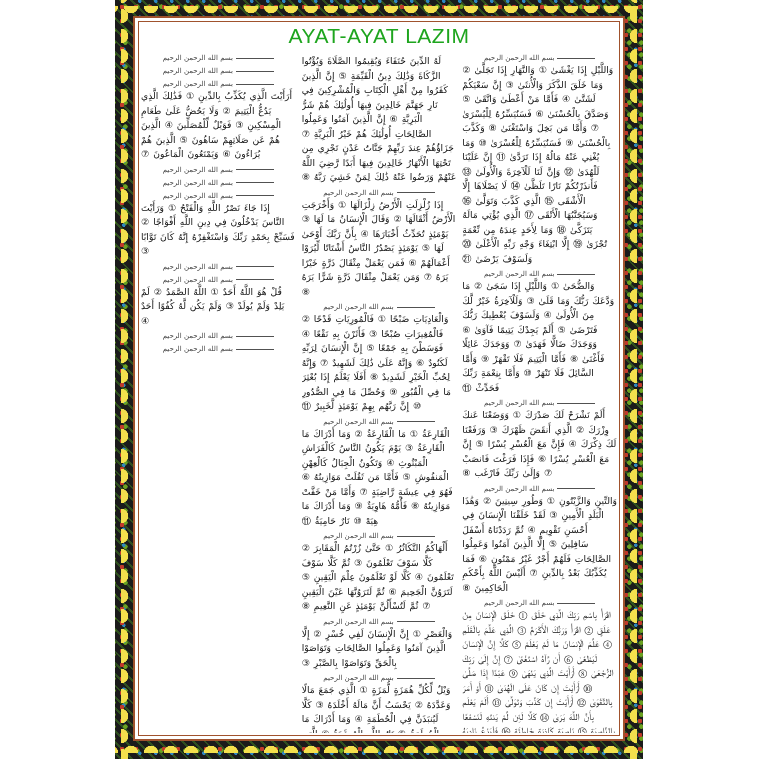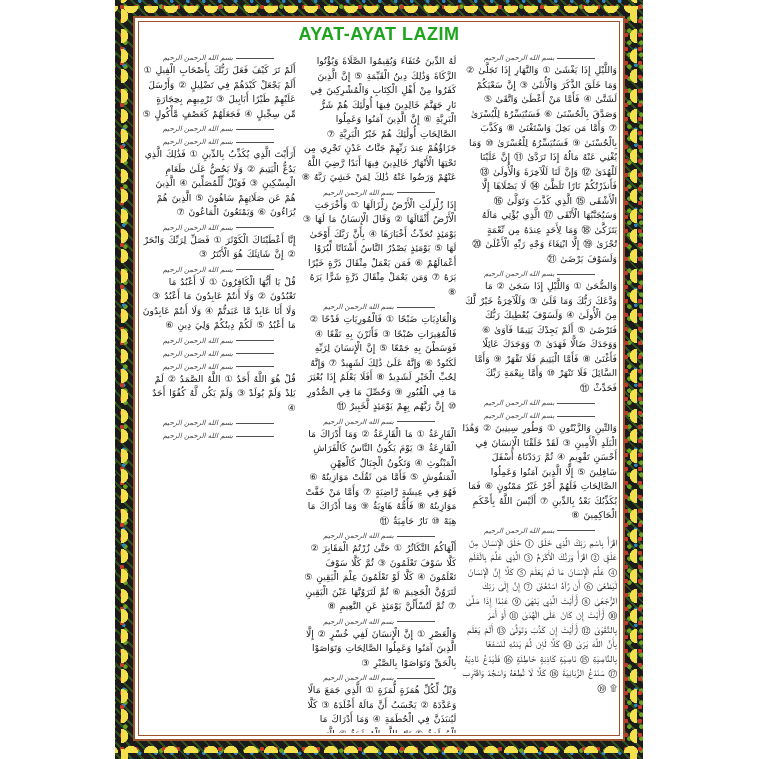--- a/index.html
+++ b/index.html
@@ -22,32 +22,32 @@
       radial-gradient(circle at 50% 0, #f4e04d 0 7px, transparent 7.5px) 0 0 / 20px 12px repeat-x,
       radial-gradient(circle at 50% 100%, #f4e04d 0 7px, transparent 7.5px) 0 100% / 20px 12px repeat-x,
       radial-gradient(circle at 0 50%, #f4e04d 0 7px, transparent 7.5px) 0 0 / 12px 20px repeat-y,
       radial-gradient(circle at 100% 50%, #f4e04d 0 7px, transparent 7.5px) 100% 0 / 12px 20px repeat-y;
   }
   .frame-outer { position: absolute; left: 18px; top: 16px; right: 18px; bottom: 18px;
                  border: 2px solid #a0522d; background: #ffffff; }
   .frame-inner { position: absolute; left: 3px; top: 3px; right: 3px; bottom: 3px;
                  border: 1px solid #a0522d; }
   .title { position: absolute; left: 0; right: 0; top: 6px; text-align: center;
-           font-family: "Liberation Sans", sans-serif; font-weight: bold;
-           font-size: 18px; letter-spacing: 0.5px; }
+           font-family: "Liberation Sans", sans-serif; font-weight: normal;
+           font-size: 21px; letter-spacing: 0.5px; }
   .columns { position: absolute; left: 6px; right: 6px; top: 36px; bottom: 6px;
              display: flex; flex-direction: row-reverse; gap: 6px; }
   .col { flex: 1; display: flex; flex-direction: column; gap: 4px; overflow: hidden; }
   .surah { text-align: center; }
   .basmalah { font-family: "DejaVu Serif", serif; font-size: 7px; color: #222;
-              direction: rtl; margin-bottom: 1px; opacity: 0.85; font-style: italic; }
+              direction: rtl; margin-bottom: 1px; opacity: 0.85; }
   .basmalah::before { content: ""; display: inline-block; width: 38px; height: 1px;
                       background: #333; vertical-align: middle; margin-left: 3px; }
   .ayat { font-family: "DejaVu Serif", serif; font-size: 9.2px; line-height: 14.5px;
-          color: #111; direction: rtl; text-align: right; word-spacing: 1px; }
+          color: #111; direction: rtl; text-align: left; word-spacing: 1px; }
 </style>
 </head>
 <body>
 
 <div class="poster">
   <div class="border-outer"></div>
   <div class="border-scallop"></div>
   <div class="frame-outer">
     <div class="frame-inner"></div>
     <div class="title" style="color: rgb(30, 165, 30);">AYAT-AYAT LAZIM</div>
@@ -56,20 +56,21 @@
           <div class="surah">
             <div class="basmalah">بسم الله الرحمن الرحيم</div>
             <div class="ayat">وَاللَّيْلِ إِذَا يَغْشَىٰ ① وَالنَّهَارِ إِذَا تَجَلَّىٰ ② وَمَا خَلَقَ الذَّكَرَ وَالْأُنثَىٰ ③ إِنَّ سَعْيَكُمْ لَشَتَّىٰ ④ فَأَمَّا مَنْ أَعْطَىٰ وَاتَّقَىٰ ⑤ وَصَدَّقَ بِالْحُسْنَىٰ ⑥ فَسَنُيَسِّرُهُ لِلْيُسْرَىٰ ⑦ وَأَمَّا مَن بَخِلَ وَاسْتَغْنَىٰ ⑧ وَكَذَّبَ بِالْحُسْنَىٰ ⑨ فَسَنُيَسِّرُهُ لِلْعُسْرَىٰ ⑩ وَمَا يُغْنِي عَنْهُ مَالُهُ إِذَا تَرَدَّىٰ ⑪ إِنَّ عَلَيْنَا لَلْهُدَىٰ ⑫ وَإِنَّ لَنَا لَلْآخِرَةَ وَالْأُولَىٰ ⑬ فَأَنذَرْتُكُمْ نَارًا تَلَظَّىٰ ⑭ لَا يَصْلَاهَا إِلَّا الْأَشْقَى ⑮ الَّذِي كَذَّبَ وَتَوَلَّىٰ ⑯ وَسَيُجَنَّبُهَا الْأَتْقَى ⑰ الَّذِي يُؤْتِي مَالَهُ يَتَزَكَّىٰ ⑱ وَمَا لِأَحَدٍ عِندَهُ مِن نِّعْمَةٍ تُجْزَىٰ ⑲ إِلَّا ابْتِغَاءَ وَجْهِ رَبِّهِ الْأَعْلَىٰ ⑳ وَلَسَوْفَ يَرْضَىٰ ㉑</div>
           </div>
           <div class="surah">
             <div class="basmalah">بسم الله الرحمن الرحيم</div>
             <div class="ayat">وَالضُّحَىٰ ① وَاللَّيْلِ إِذَا سَجَىٰ ② مَا وَدَّعَكَ رَبُّكَ وَمَا قَلَىٰ ③ وَلَلْآخِرَةُ خَيْرٌ لَّكَ مِنَ الْأُولَىٰ ④ وَلَسَوْفَ يُعْطِيكَ رَبُّكَ فَتَرْضَىٰ ⑤ أَلَمْ يَجِدْكَ يَتِيمًا فَآوَىٰ ⑥ وَوَجَدَكَ ضَالًّا فَهَدَىٰ ⑦ وَوَجَدَكَ عَائِلًا فَأَغْنَىٰ ⑧ فَأَمَّا الْيَتِيمَ فَلَا تَقْهَرْ ⑨ وَأَمَّا السَّائِلَ فَلَا تَنْهَرْ ⑩ وَأَمَّا بِنِعْمَةِ رَبِّكَ فَحَدِّثْ ⑪</div>
           </div>
           <div class="surah">
             <div class="basmalah">بسم الله الرحمن الرحيم</div>
+            <div class="ayat">أَلَمْ نَشْرَحْ لَكَ صَدْرَكَ ① وَوَضَعْنَا عَنكَ وِزْرَكَ ② الَّذِي أَنقَضَ ظَهْرَكَ ③ وَرَفَعْنَا لَكَ ذِكْرَكَ ④ فَإِنَّ مَعَ الْعُسْرِ يُسْرًا ⑤ إِنَّ مَعَ الْعُسْرِ يُسْرًا ⑥ فَإِذَا فَرَغْتَ فَانصَبْ ⑦ وَإِلَىٰ رَبِّكَ فَارْغَب ⑧</div>
           </div>
           <div class="surah">
             <div class="basmalah">بسم الله الرحمن الرحيم</div>
             <div class="ayat">وَالتِّينِ وَالزَّيْتُونِ ① وَطُورِ سِينِينَ ② وَهَٰذَا الْبَلَدِ الْأَمِينِ ③ لَقَدْ خَلَقْنَا الْإِنسَانَ فِي أَحْسَنِ تَقْوِيمٍ ④ ثُمَّ رَدَدْنَاهُ أَسْفَلَ سَافِلِينَ ⑤ إِلَّا الَّذِينَ آمَنُوا وَعَمِلُوا الصَّالِحَاتِ فَلَهُمْ أَجْرٌ غَيْرُ مَمْنُونٍ ⑥ فَمَا يُكَذِّبُكَ بَعْدُ بِالدِّينِ ⑦ أَلَيْسَ اللَّهُ بِأَحْكَمِ الْحَاكِمِينَ ⑧</div>
           </div>
           <div class="surah">
             <div class="basmalah">بسم الله الرحمن الرحيم</div>
             <div class="ayat">اقْرَأْ بِاسْمِ رَبِّكَ الَّذِي خَلَقَ ① خَلَقَ الْإِنسَانَ مِنْ عَلَقٍ ② اقْرَأْ وَرَبُّكَ الْأَكْرَمُ ③ الَّذِي عَلَّمَ بِالْقَلَمِ ④ عَلَّمَ الْإِنسَانَ مَا لَمْ يَعْلَمْ ⑤ كَلَّا إِنَّ الْإِنسَانَ لَيَطْغَىٰ ⑥ أَن رَّآهُ اسْتَغْنَىٰ ⑦ إِنَّ إِلَىٰ رَبِّكَ الرُّجْعَىٰ ⑧ أَرَأَيْتَ الَّذِي يَنْهَىٰ ⑨ عَبْدًا إِذَا صَلَّىٰ ⑩ أَرَأَيْتَ إِن كَانَ عَلَى الْهُدَىٰ ⑪ أَوْ أَمَرَ بِالتَّقْوَىٰ ⑫ أَرَأَيْتَ إِن كَذَّبَ وَتَوَلَّىٰ ⑬ أَلَمْ يَعْلَم بِأَنَّ اللَّهَ يَرَىٰ ⑭ كَلَّا لَئِن لَّمْ يَنتَهِ لَنَسْفَعًا بِالنَّاصِيَةِ ⑮ نَاصِيَةٍ كَاذِبَةٍ خَاطِئَةٍ ⑯ فَلْيَدْعُ نَادِيَهُ ⑰ سَنَدْعُ الزَّبَانِيَةَ ⑱ كَلَّا لَا تُطِعْهُ وَاسْجُدْ وَاقْتَرِب ۩ ⑲</div>
           </div>
         </div>
@@ -98,39 +99,37 @@
             <div class="ayat">وَالْعَصْرِ ① إِنَّ الْإِنسَانَ لَفِي خُسْرٍ ② إِلَّا الَّذِينَ آمَنُوا وَعَمِلُوا الصَّالِحَاتِ وَتَوَاصَوْا بِالْحَقِّ وَتَوَاصَوْا بِالصَّبْرِ ③</div>
           </div>
           <div class="surah">
             <div class="basmalah">بسم الله الرحمن الرحيم</div>
             <div class="ayat">وَيْلٌ لِّكُلِّ هُمَزَةٍ لُّمَزَةٍ ① الَّذِي جَمَعَ مَالًا وَعَدَّدَهُ ② يَحْسَبُ أَنَّ مَالَهُ أَخْلَدَهُ ③ كَلَّا لَيُنبَذَنَّ فِي الْحُطَمَةِ ④ وَمَا أَدْرَاكَ مَا الْحُطَمَةُ ⑤ نَارُ اللَّهِ الْمُوقَدَةُ ⑥ الَّتِي تَطَّلِعُ عَلَى الْأَفْئِدَةِ ⑦ إِنَّهَا عَلَيْهِم مُّؤْصَدَةٌ ⑧ فِي عَمَدٍ مُّمَدَّدَةٍ ⑨</div>
           </div>
         </div>
       <div class="col">
           <div class="surah">
             <div class="basmalah">بسم الله الرحمن الرحيم</div>
-            <div class="ayat">أَلَمْ تَرَ كَيْفَ فَعَلَ رَبُّكَ بِأَصْحَابِ الْفِيلِ ① أَلَمْ يَجْعَلْ كَيْدَهُمْ فِي تَضْلِيلٍ ② وَأَرْسَلَ عَلَيْهِمْ طَيْرًا أَبَابِيلَ ③ تَرْمِيهِم بِحِجَارَةٍ مِّن سِجِّيلٍ ④ فَجَعَلَهُمْ كَعَصْفٍ مَّأْكُولٍ ⑤</div>
           </div>
           <div class="surah">
             <div class="basmalah">بسم الله الرحمن الرحيم</div>
           </div>
           <div class="surah">
             <div class="basmalah">بسم الله الرحمن الرحيم</div>
             <div class="ayat">أَرَأَيْتَ الَّذِي يُكَذِّبُ بِالدِّينِ ① فَذَٰلِكَ الَّذِي يَدُعُّ الْيَتِيمَ ② وَلَا يَحُضُّ عَلَىٰ طَعَامِ الْمِسْكِينِ ③ فَوَيْلٌ لِّلْمُصَلِّينَ ④ الَّذِينَ هُمْ عَن صَلَاتِهِمْ سَاهُونَ ⑤ الَّذِينَ هُمْ يُرَاءُونَ ⑥ وَيَمْنَعُونَ الْمَاعُونَ ⑦</div>
           </div>
           <div class="surah">
             <div class="basmalah">بسم الله الرحمن الرحيم</div>
-            <div class="ayat">إِنَّا أَعْطَيْنَاكَ الْكَوْثَرَ ① فَصَلِّ لِرَبِّكَ وَانْحَرْ ② إِنَّ شَانِئَكَ هُوَ الْأَبْتَرُ ③</div>
           </div>
           <div class="surah">
             <div class="basmalah">بسم الله الرحمن الرحيم</div>
-            <div class="ayat">قُلْ يَا أَيُّهَا الْكَافِرُونَ ① لَا أَعْبُدُ مَا تَعْبُدُونَ ② وَلَا أَنتُمْ عَابِدُونَ مَا أَعْبُدُ ③ وَلَا أَنَا عَابِدٌ مَّا عَبَدتُّمْ ④ وَلَا أَنتُمْ عَابِدُونَ مَا أَعْبُدُ ⑤ لَكُمْ دِينُكُمْ وَلِيَ دِينِ ⑥</div>
           </div>
           <div class="surah">
             <div class="basmalah">بسم الله الرحمن الرحيم</div>
+            <div class="ayat">إِذَا جَاءَ نَصْرُ اللَّهِ وَالْفَتْحُ ① وَرَأَيْتَ النَّاسَ يَدْخُلُونَ فِي دِينِ اللَّهِ أَفْوَاجًا ② فَسَبِّحْ بِحَمْدِ رَبِّكَ وَاسْتَغْفِرْهُ إِنَّهُ كَانَ تَوَّابًا ③</div>
           </div>
           <div class="surah">
             <div class="basmalah">بسم الله الرحمن الرحيم</div>
           </div>
           <div class="surah">
             <div class="basmalah">بسم الله الرحمن الرحيم</div>
             <div class="ayat">قُلْ هُوَ اللَّهُ أَحَدٌ ① اللَّهُ الصَّمَدُ ② لَمْ يَلِدْ وَلَمْ يُولَدْ ③ وَلَمْ يَكُن لَّهُ كُفُوًا أَحَدٌ ④</div>
           </div>
           <div class="surah">
             <div class="basmalah">بسم الله الرحمن الرحيم</div>

